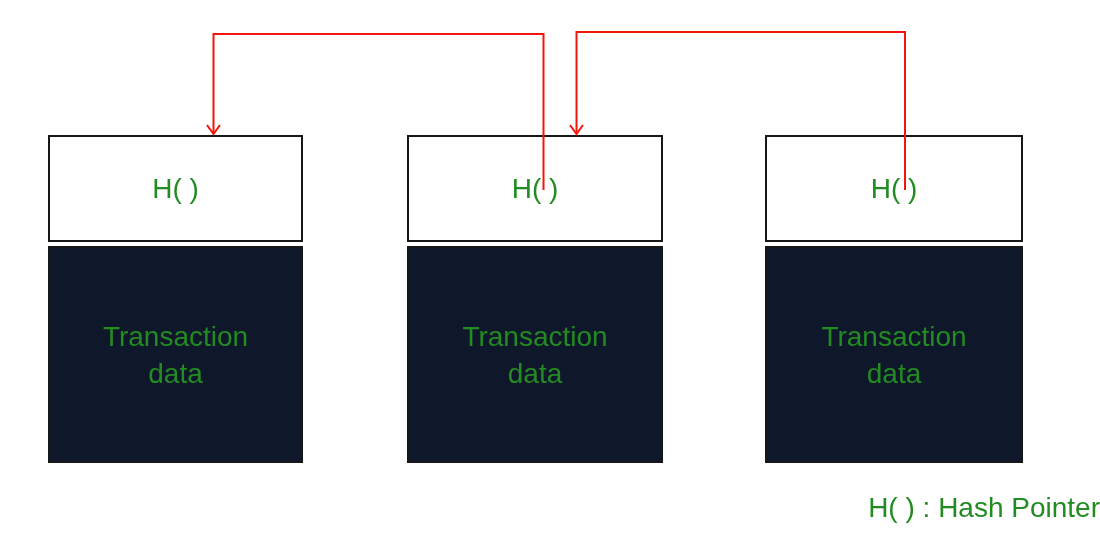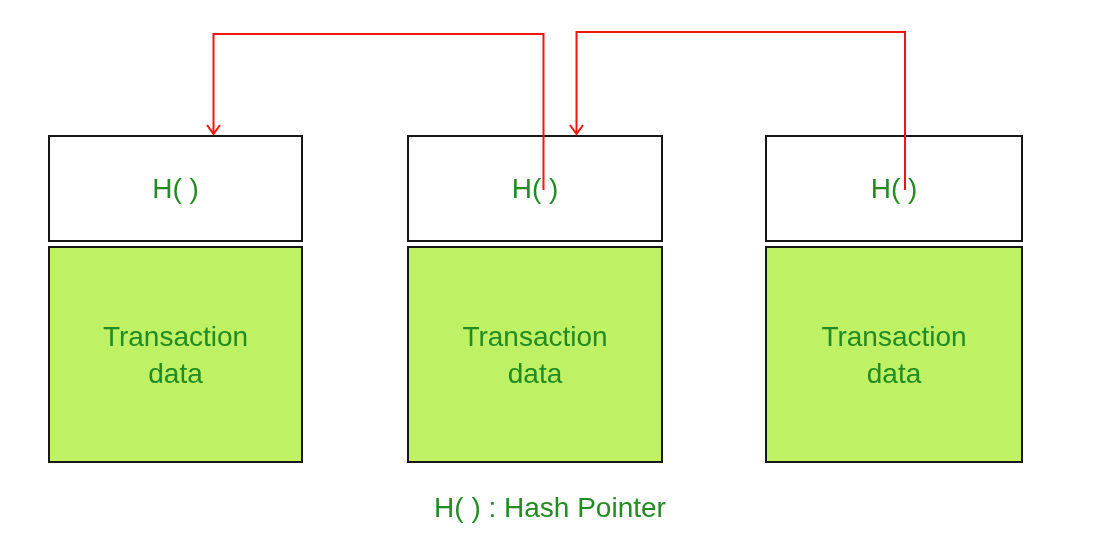--- a/index.html
+++ b/index.html
@@ -39,38 +39,38 @@
     background: #ffffff;
     display: flex;
     align-items: center;
     justify-content: center;
   }
   .data-section {
     box-sizing: border-box;
     margin-top: 4px;
     height: 217px;
     border: 2px solid #171717;
-    background: #bef264;
+    background: #0f172a;
     display: flex;
     align-items: center;
     justify-content: center;
   }
   .green-text {
     color: #228B22;
     font-size: 28px;
     line-height: 37px;
     text-align: center;
     white-space: pre-line;
   }
   .caption {
     position: absolute;
     left: 0;
     top: 492px;
     width: 1100px;
-    text-align: center;
+    text-align: right;
     color: #228B22;
     font-size: 28px;
     z-index: 2;
   }
 </style>
 </head>
 <body>
 
 <div class="canvas">
 

